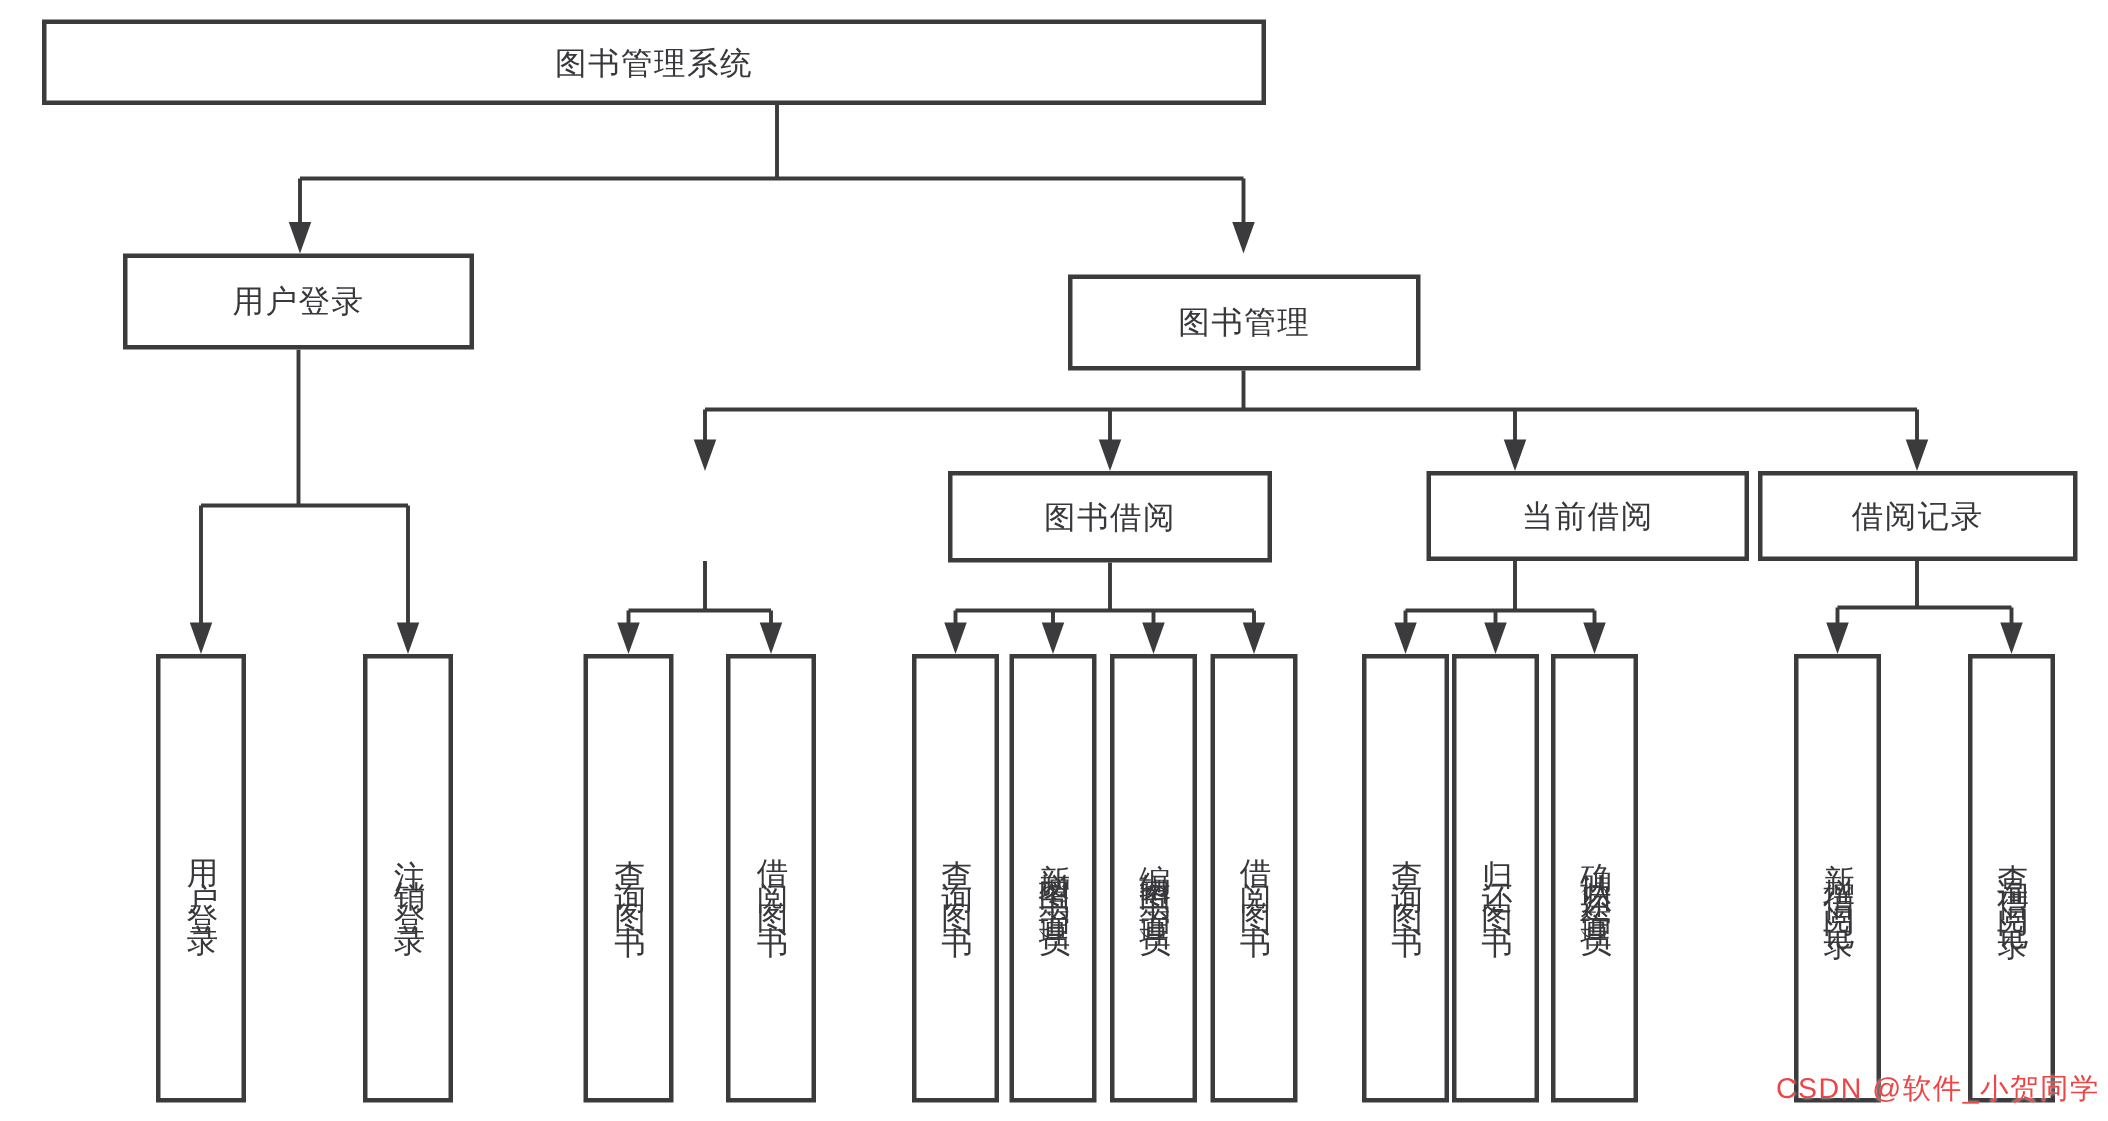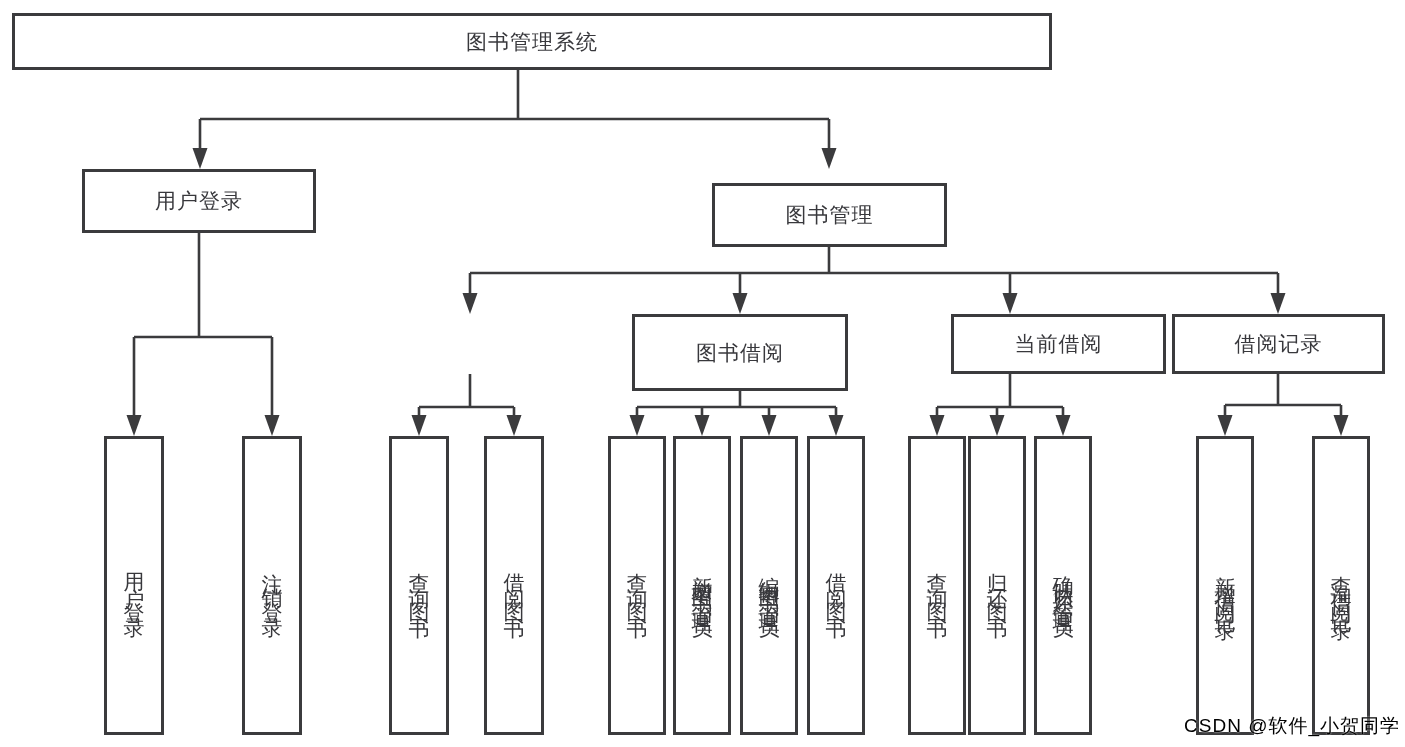--- a/index.html
+++ b/index.html
@@ -50,21 +50,21 @@
     white-space: nowrap;
   }
   .v4 { letter-spacing: 15px; }
   .v6 { letter-spacing: 9px; }
   .v9 { letter-spacing: 6px; }
   .watermark {
     position: absolute;
     right: 5px;
     top: 713px;
     font-size: 19px;
-    color: #000000;
+    color: #ef4444;
     letter-spacing: 1px;
     z-index: 5;
     white-space: nowrap;
     text-shadow: 0 0 2px #ffffff;
   }
 </style>
 </head>
 <body>
 
 <div id="canvas">
@@ -102,26 +102,26 @@
       <polygon points="761.5,415 776.5,415 769,436"></polygon>
       <polygon points="828.5,415 843.5,415 836,436"></polygon>
       <polygon points="929.5,415 944.5,415 937,436"></polygon>
       <polygon points="989.5,415 1004.5,415 997,436"></polygon>
       <polygon points="1055.5,415 1070.5,415 1063,436"></polygon>
       <polygon points="1217.5,415 1232.5,415 1225,436"></polygon>
       <polygon points="1333.5,415 1348.5,415 1341,436"></polygon>
     </g>
   </svg>
 
-  <div class="node h-node" style="left:12px; top:13px; width:1040px; height:57px;font-family:Liberation Mono, monospace;">图书管理系统</div>
+  <div class="node h-node" style="left:28px; top:13px; width:816px; height:57px;font-family:Liberation Mono, monospace;">图书管理系统</div>
 
   <div class="node h-node" style="left:82px; top:169px; width:234px; height:64px;">用户登录</div>
   <div class="node h-node" style="left:712px; top:169px; width:235px; height:64px;margin-top:14px;">图书管理</div>
 
-  <div class="node h-node" style="left:632px; top:314px; width:216px; height:77px;">图书借阅</div>
+  <div class="node h-node" style="left:632px; top:314px; width:216px; height:61px;">图书借阅</div>
   <div class="node h-node" style="left:951px; top:314px; width:215px; height:60px;">当前借阅</div>
   <div class="node h-node" style="left:1172px; top:314px; width:213px; height:60px;">借阅记录</div>
 
   <div class="node leaf" style="left:104px; top:436px; width:60px; height:299px;">
     <span class="v-text v4">用户登录</span>
   </div>
   <div class="node leaf" style="left:242px; top:436px; width:60px; height:299px;">
     <span class="v-text v4">注销登录</span>
   </div>
 

